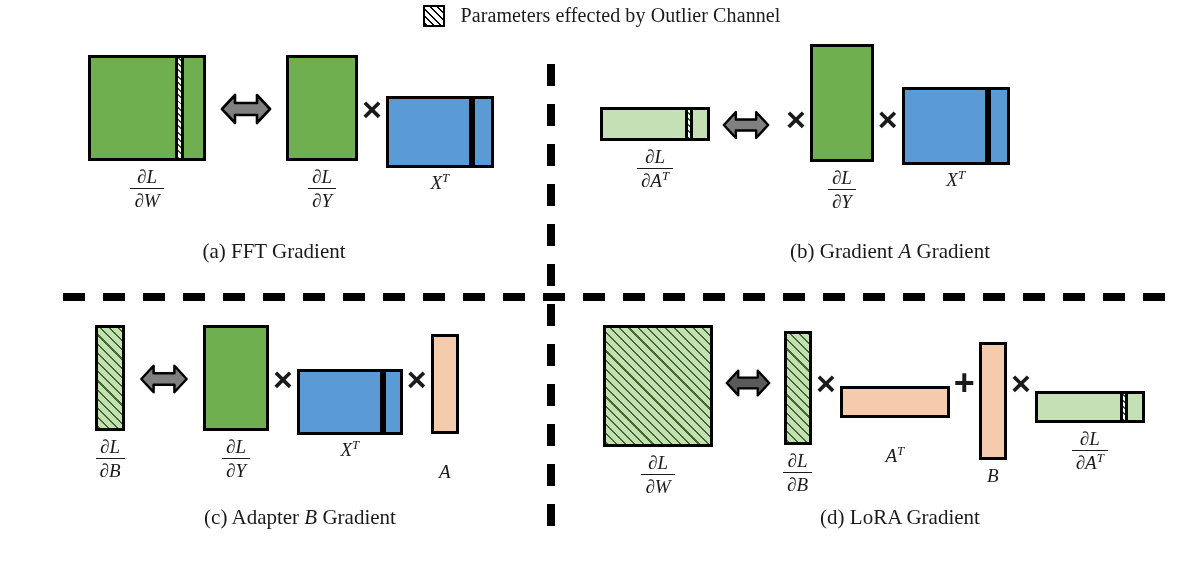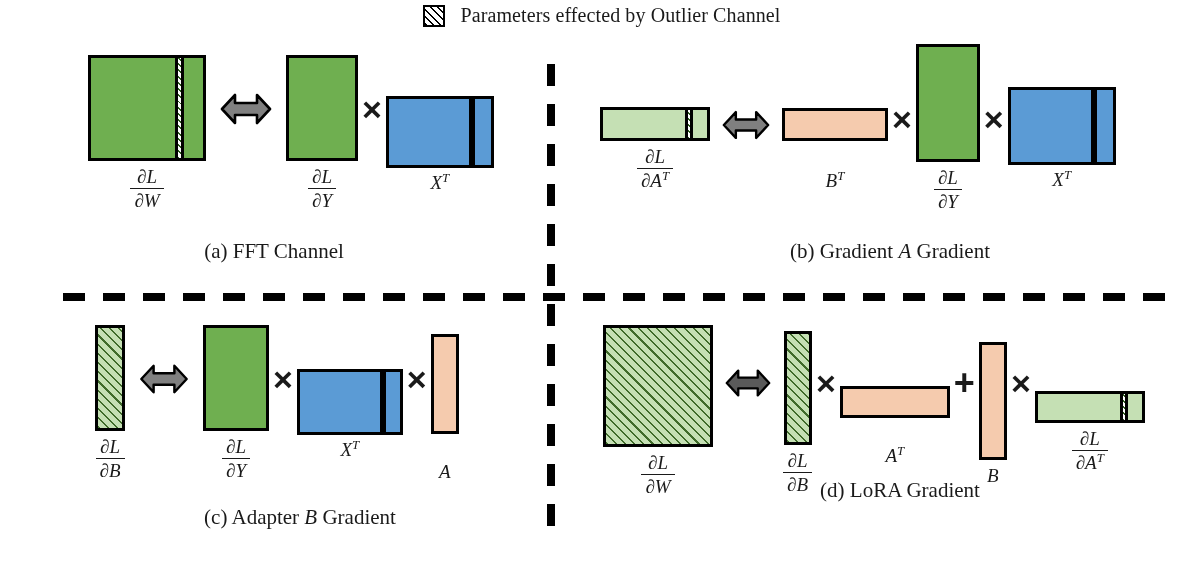--- a/index.html
+++ b/index.html
@@ -186,21 +186,21 @@
 
     <div class="cell" style="margin-top:22px;">
       <div class="box" style="width:108px; height:72px; background:#5B9BD5;">
         <div class="stripe red" style="left:80px; width:6px;"></div>
       </div>
       <div class="lbl"><span>X</span><sup>T</sup></div>
     </div>
   </div>
 
   <div class="caption" style="left:88px; top:239px; width:372px;">
-    <span>(a) FFT Channel</span>
+    <span>(a) FFT Gradient</span>
   </div>
 </div>
 
 <div class="panel">
 
   <div class="row" style="left:600px; top:86px;">
 
     <div class="cell">
       <div class="box" style="width:110px; height:34px; background:#C5E0B4;">
         <div class="stripe hatch" style="left:82px; width:8px;"></div>
@@ -210,24 +210,20 @@
         <span class="den"><span>∂A</span><sup>T</sup></span>
       </div>
     </div>
 
     <div style="padding:0 12px; margin-bottom:48px;">
       <svg class="dbl-arrow" width="48" height="34" viewBox="0 0 52 36">
         <path d="M2 18 L15 4 L15 12 L37 12 L37 4 L50 18 L37 32 L37 24 L15 24 L15 32 Z" fill="#808080" stroke="#000" stroke-width="2.6" stroke-linejoin="round"></path>
       </svg>
     </div>
 
-    <div class="cell">
-      <div class="box" style="width:106px; height:33px; background:#F5CBAE;"></div>
-      <div class="lbl" style="margin-top:30px;"><span>B</span><sup>T</sup></div>
-    </div>
 
     <div class="op" style="margin-bottom:60px;">×</div>
 
     <div class="cell" style="margin-top:-42px;">
       <div class="box" style="width:64px; height:118px; background:#6FAF50;"></div>
       <div class="frac">
         <span class="num">∂L</span>
         <span class="den">∂Y</span>
       </div>
     </div>
@@ -341,16 +337,16 @@
       <div class="box" style="width:110px; height:32px; background:#C5E0B4;">
         <div class="stripe hatch" style="left:82px; width:8px;"></div>
       </div>
       <div class="frac">
         <span class="num">∂L</span>
         <span class="den"><span>∂A</span><sup>T</sup></span>
       </div>
     </div>
   </div>
 
-  <div class="caption" style="left:700px; top:478px; width:400px;">
+  <div class="caption" style="left:700px; top:505px; width:400px;">
     <span>(d) LoRA Gradient</span>
   </div>
 </div>
 
 </body></html>

